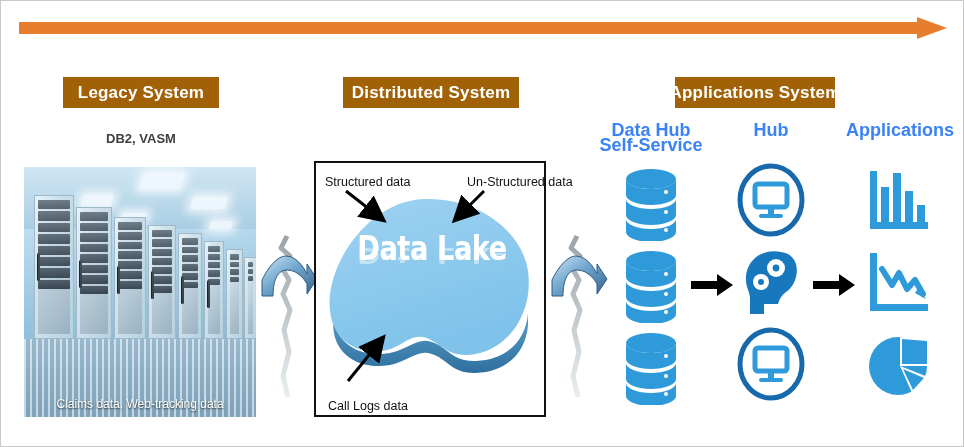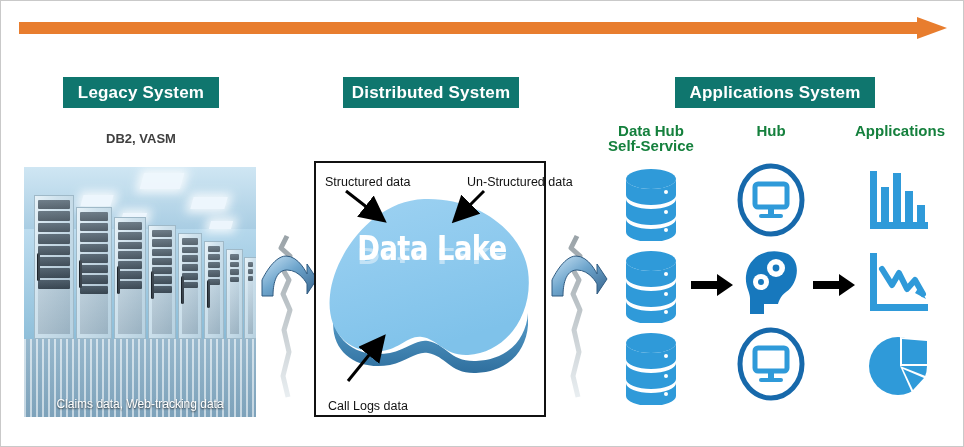--- a/index.html
+++ b/index.html
@@ -28,45 +28,45 @@
   #top-arrow-head{
     position:absolute;left:898px;top:0px;width:0;height:0;
     border-top:11px solid transparent;
     border-bottom:11px solid transparent;
     border-left:30px solid #E87D2E;
   }
 
   
   .chip{
     position:absolute;
-    background:#0f766e;
+    background:#a16207;
     color:#ffffff;
     font-weight:bold;
     font-size:17px;
     letter-spacing:.2px;
     display:flex;align-items:center;justify-content:center;
     height:31px;
     white-space:nowrap;
   }
   #chip-legacy{left:62px;top:76px;width:156px;}
   #chip-distributed{left:342px;top:76px;width:176px;}
-  #chip-applications{left:674px;top:76px;width:200px;}
+  #chip-applications{left:674px;top:76px;width:160px;}
 
   
   .sublabel{
     position:absolute;
     font-size:13px;font-weight:bold;color:#404040;
     text-align:center;white-space:nowrap;
   }
   #lbl-db2{left:62px;top:130px;width:156px;}
   #lbl-aws{left:342px;top:136px;width:176px;}
 
   .colhead{
     position:absolute;
-    font-size:15px;font-weight:bold;color:#15803d;
+    font-size:18px;font-weight:bold;color:#3b82f6;
     text-align:center;line-height:15px;
   }
   #colhead-datahub{left:592px;top:122px;width:116px;}
   #colhead-knowledge{left:712px;top:122px;width:116px;}
   #colhead-apps{left:836px;top:122px;width:126px;}
 
   
   #legacy-photo{
     position:absolute;left:23px;top:166px;width:232px;height:250px;
     overflow:hidden;

